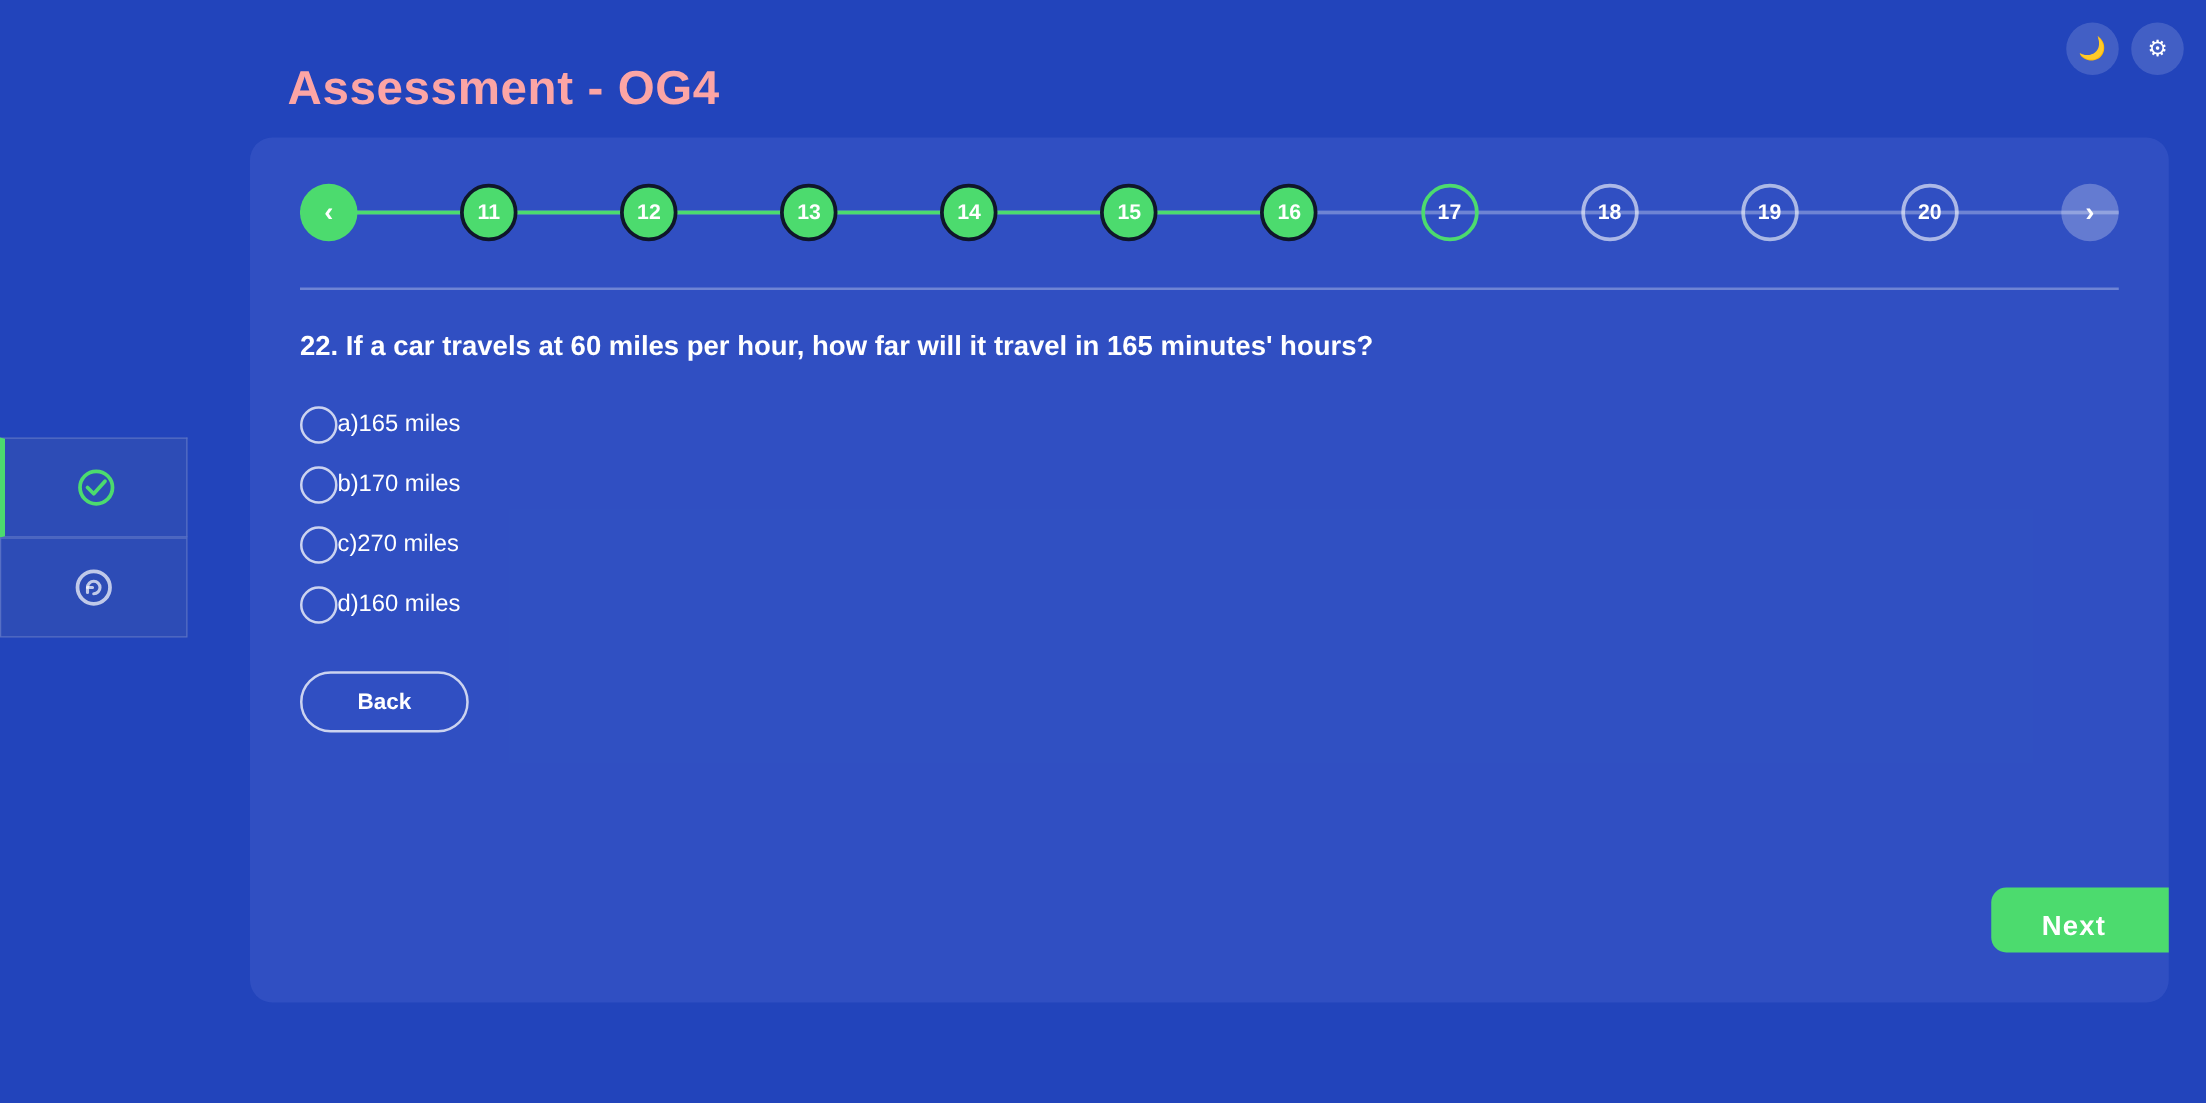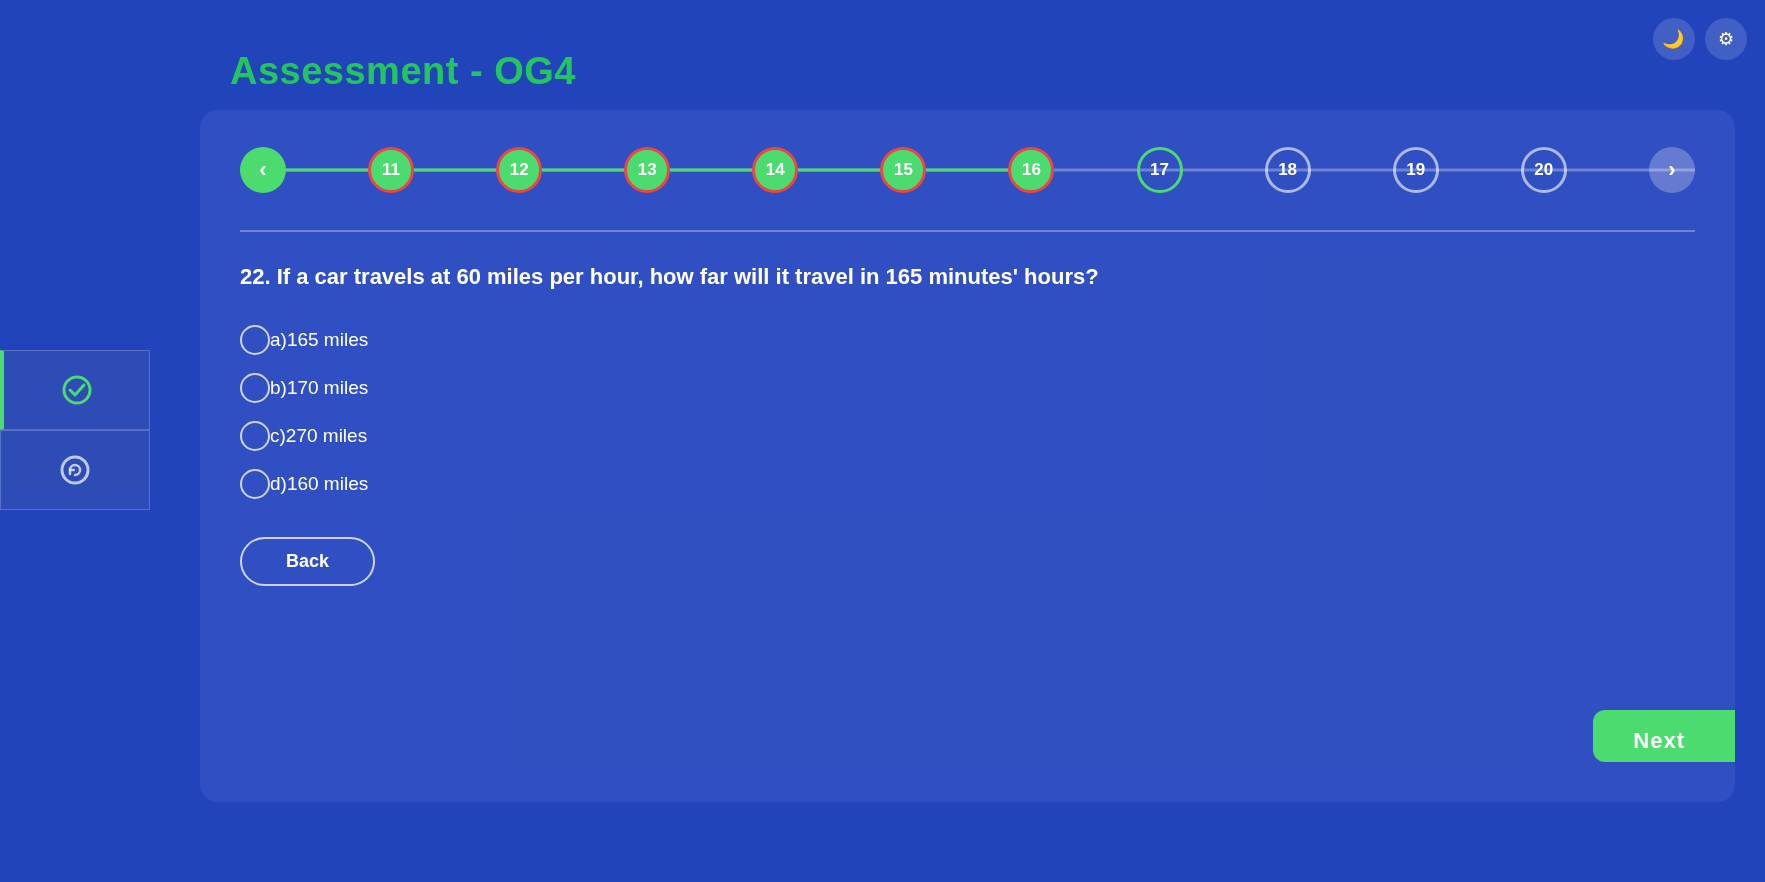--- a/index.html
+++ b/index.html
@@ -35,21 +35,21 @@
       justify-content: center;
       color: #fff;
       font-size: 18px;
     }
 
     
     .page-title {
       position: absolute;
       top: 50px;
       left: 230px;
-      color: #22c55e;
+      color: #fca5a5;
       font-size: 38px;
       font-weight: 800;
       letter-spacing: 0.5px;
     }
 
     
     .main-card {
       position: absolute;
       top: 110px;
       left: 200px;
@@ -124,21 +124,21 @@
       justify-content: center;
       font-weight: 700;
       font-size: 17px;
       flex-shrink: 0;
       cursor: pointer;
     }
 
     .node.completed {
       background: #4cdb6e;
       color: #fff;
-      border: 3px solid #ef4444;
+      border: 3px solid #0f172a;
     }
 
     .node.current {
       background: transparent;
       color: #fff;
       border: 3px solid #4cdb6e;
     }
 
     .node.future {
       background: transparent;

